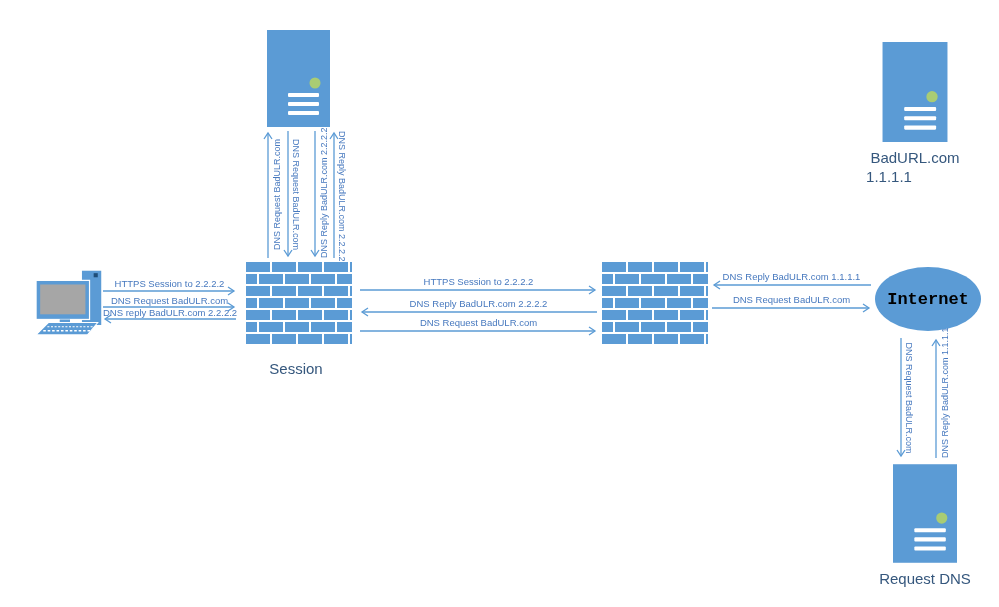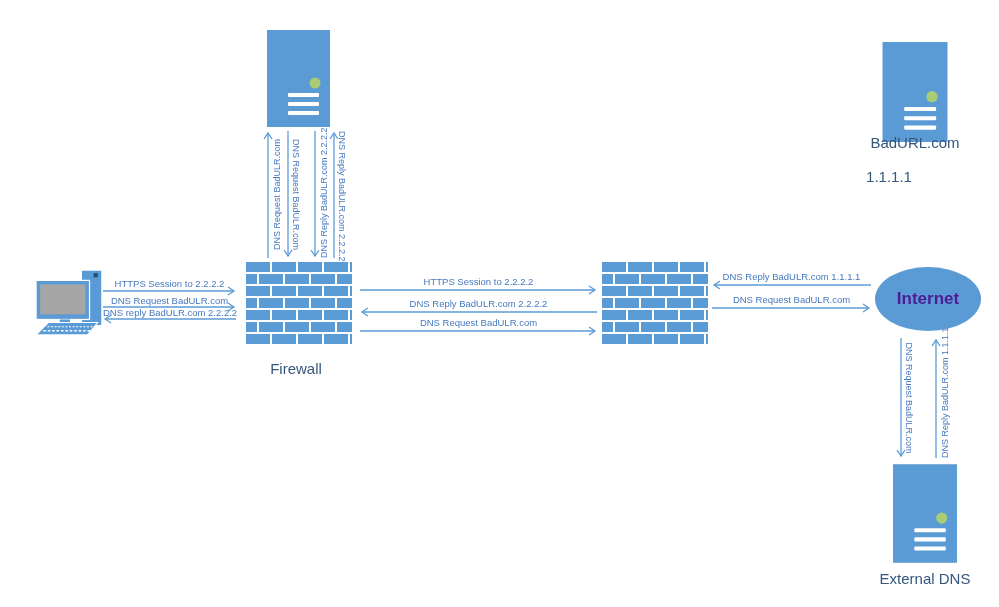--- a/index.html
+++ b/index.html
@@ -23,22 +23,22 @@
   .vlabel.down{transform:rotate(90deg);transform-origin:0 0;}
   svg.arrow{position:absolute;overflow:visible;}
   svg.arrow line,svg.arrow polyline{stroke:#5B9BD5;stroke-width:1.3;fill:none;}
   
   .wall{position:absolute;width:106px;height:84px;}
   .brick-row{height:10px;margin-bottom:2px;background:repeating-linear-gradient(90deg,#5B9BD5 0 24px,#ffffff 24px 26px);}
   .brick-row.off{background-position:-13px 0;}
   
   .internet{
     position:absolute;left:875px;top:267px;width:106px;height:64px;border-radius:50%;
-    background:#5B9BD5;color:#4c1d95;font-size:17px;font-weight:600;
-    display:flex;align-items:center;justify-content:center;
+    background:#5B9BD5;color:#000000;font-size:17px;font-weight:600;
+    display:flex;align-items:center;justify-content:center;font-family:Liberation Mono, monospace;
   }
 </style>
 </head>
 <body>
 
 <div id="canvas">
 
   <svg class="abs" style="left:267px;top:30px" width="63" height="97" viewBox="0 0 63 97">
     <rect x="0" y="0" width="63" height="97" fill="#5B9BD5"></rect>
     <circle cx="48" cy="53" r="5.5" fill="#A9CC74"></circle>
@@ -47,31 +47,31 @@
     <rect x="21" y="81" width="31" height="4" rx="1" fill="#fff"></rect>
   </svg>
 
   <svg class="abs" style="left:880px;top:42px" width="70" height="100" viewBox="0 0 63 97">
     <rect x="0" y="0" width="63" height="97" fill="#5B9BD5"></rect>
     <circle cx="48" cy="53" r="5.5" fill="#A9CC74"></circle>
     <rect x="21" y="63" width="31" height="4" rx="1" fill="#fff"></rect>
     <rect x="21" y="72" width="31" height="4" rx="1" fill="#fff"></rect>
     <rect x="21" y="81" width="31" height="4" rx="1" fill="#fff"></rect>
   </svg>
-  <div class="node-label" style="left:845px;top:134px;width:140px">BadURL.com</div>
+  <div class="node-label" style="left:845px;top:149px;width:140px">BadURL.com</div>
   <div class="node-label" style="left:819px;top:168px;width:140px">1.1.1.1</div>
 
   <svg class="abs" style="left:893px;top:462px" width="64" height="103" viewBox="0 0 63 97">
     <rect x="0" y="0" width="63" height="97" fill="#5B9BD5"></rect>
     <circle cx="48" cy="53" r="5.5" fill="#A9CC74"></circle>
     <rect x="21" y="63" width="31" height="4" rx="1" fill="#fff"></rect>
     <rect x="21" y="72" width="31" height="4" rx="1" fill="#fff"></rect>
     <rect x="21" y="81" width="31" height="4" rx="1" fill="#fff"></rect>
   </svg>
-  <div class="node-label" style="left:855px;top:570px;width:140px">External DNS</div>
+  <div class="node-label" style="left:855px;top:570px;width:140px">Request DNS</div>
 
   <svg class="abs" style="left:34px;top:270px" width="72" height="66" viewBox="0 0 70 64">
     <rect x="46" y="0" width="20" height="54" fill="#5B9BD5" stroke="#fff" stroke-width="1.2"></rect>
     <rect x="58" y="3" width="4" height="4" fill="#1F4E79"></rect>
     <rect x="2" y="10" width="52" height="38" fill="#5B9BD5" stroke="#fff" stroke-width="1.2"></rect>
     <rect x="6" y="14" width="44" height="29" fill="#A6A6A6"></rect>
     <rect x="25" y="48" width="10" height="3" fill="#5B9BD5"></rect>
     <polygon points="14,51 62,51 52,63 2,63" fill="#5B9BD5" stroke="#fff" stroke-width="1"></polygon>
     <line x1="9" y1="59" x2="55" y2="59" stroke="#fff" stroke-width="1.4" stroke-dasharray="2.5,1.8"></line>
     <line x1="13" y1="55" x2="58" y2="55" stroke="#fff" stroke-width="1" stroke-dasharray="2,1.5"></line>
@@ -79,21 +79,21 @@
 
   <div class="wall" style="left:246px;top:262px">
     <div class="brick-row"></div>
     <div class="brick-row off"></div>
     <div class="brick-row"></div>
     <div class="brick-row off"></div>
     <div class="brick-row"></div>
     <div class="brick-row off"></div>
     <div class="brick-row"></div>
   </div>
-  <div class="node-label" style="left:226px;top:360px;width:140px">Firewall</div>
+  <div class="node-label" style="left:226px;top:360px;width:140px">Session</div>
 
   <div class="wall" style="left:602px;top:262px">
     <div class="brick-row"></div>
     <div class="brick-row off"></div>
     <div class="brick-row"></div>
     <div class="brick-row off"></div>
     <div class="brick-row"></div>
     <div class="brick-row off"></div>
     <div class="brick-row"></div>
   </div>

